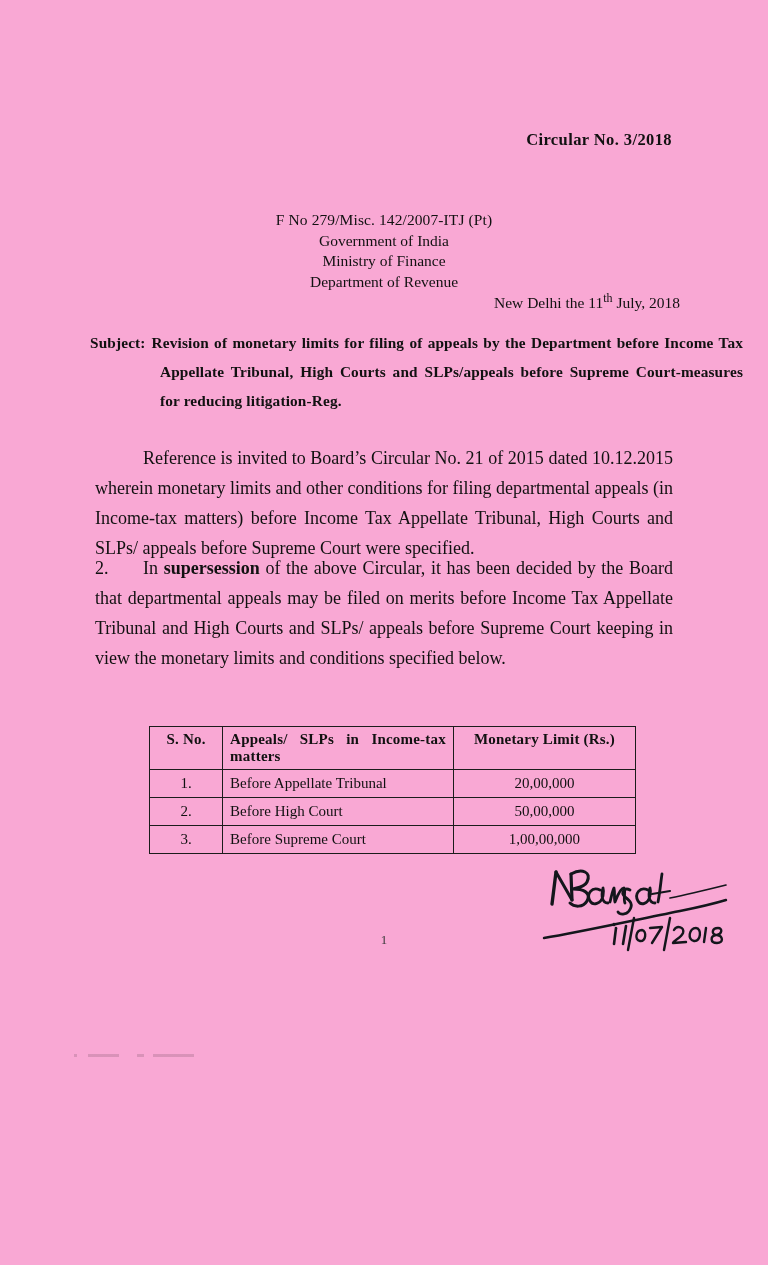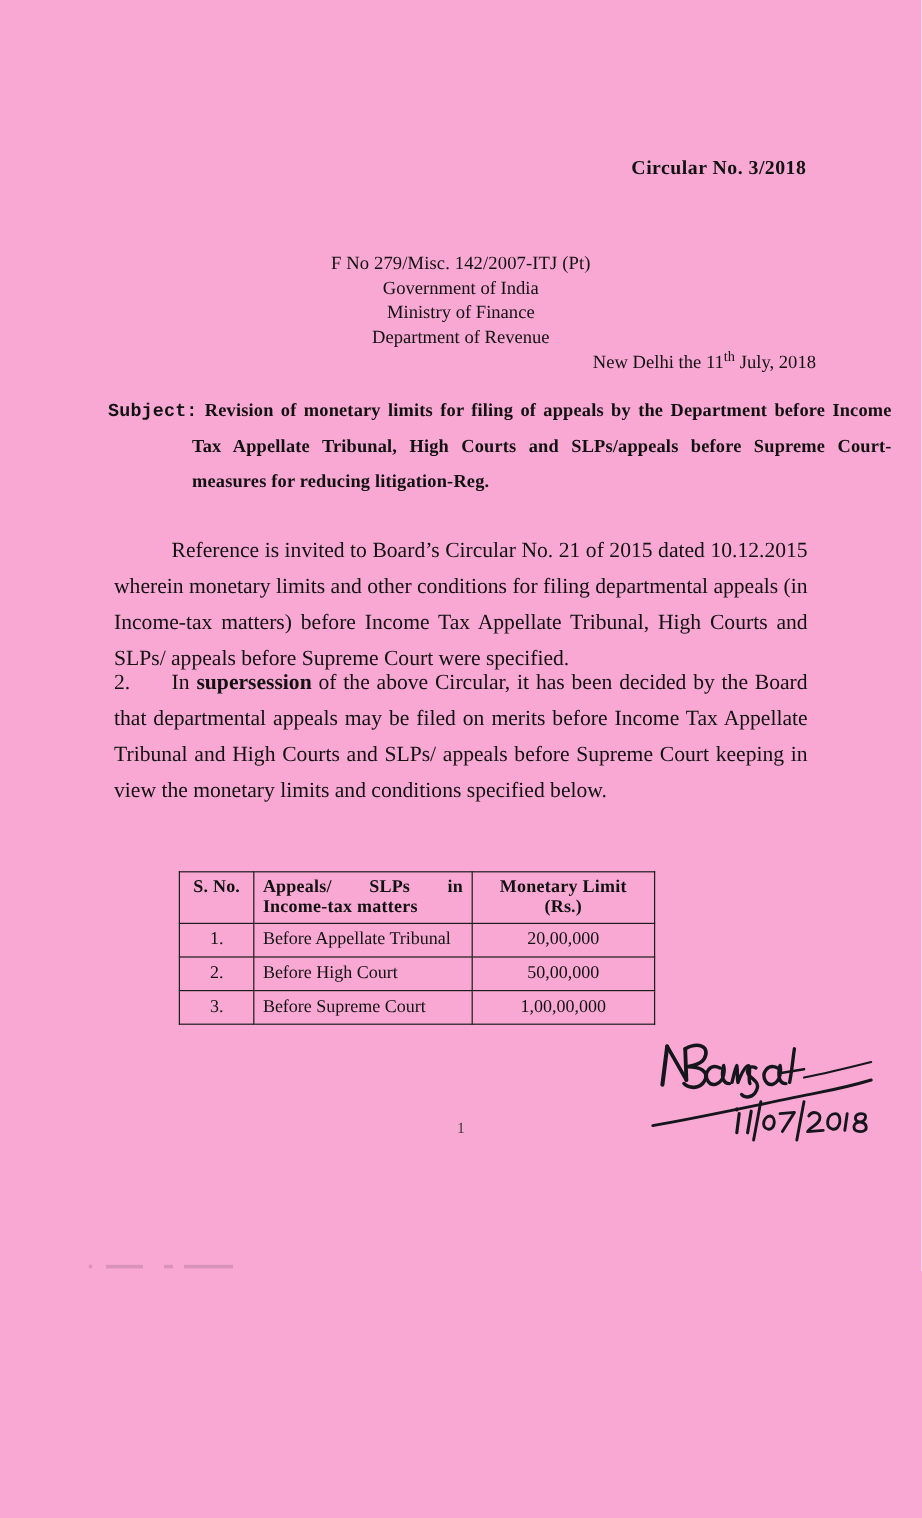--- a/index.html
+++ b/index.html
@@ -63,21 +63,21 @@
     width: 583px;
     font-weight: bold;
     font-size: 15.3px;
     line-height: 29px;
     text-align: justify;
     text-justify: inter-word;
     padding-left: 70px;
     text-indent: -70px;
     letter-spacing: 0.15px;
   }
-  .subject .sub-label { margin-right: 6px; font-family: Liberation Mono, monospace; }
+  .subject .sub-label { margin-right: 6px; }
 
   
   .body-text {
     position: absolute;
     left: 95px;
     width: 578px;
     font-size: 18px;
     line-height: 30px;
     text-align: justify;
     text-justify: inter-word;
@@ -89,21 +89,21 @@
   .numlead {
     display: inline-block;
     width: 48px;
   }
 
   
   .limits-table {
     position: absolute;
     top: 726px;
     left: 149px;
-    width: 397px;
+    width: 487px;
     border-collapse: collapse;
     font-size: 15px;
     padding-left: 20px;
   }
   .limits-table th,
   .limits-table td {
     border: 1px solid #1c1c1c;
     padding: 4px 7px;
     vertical-align: top;
   }

